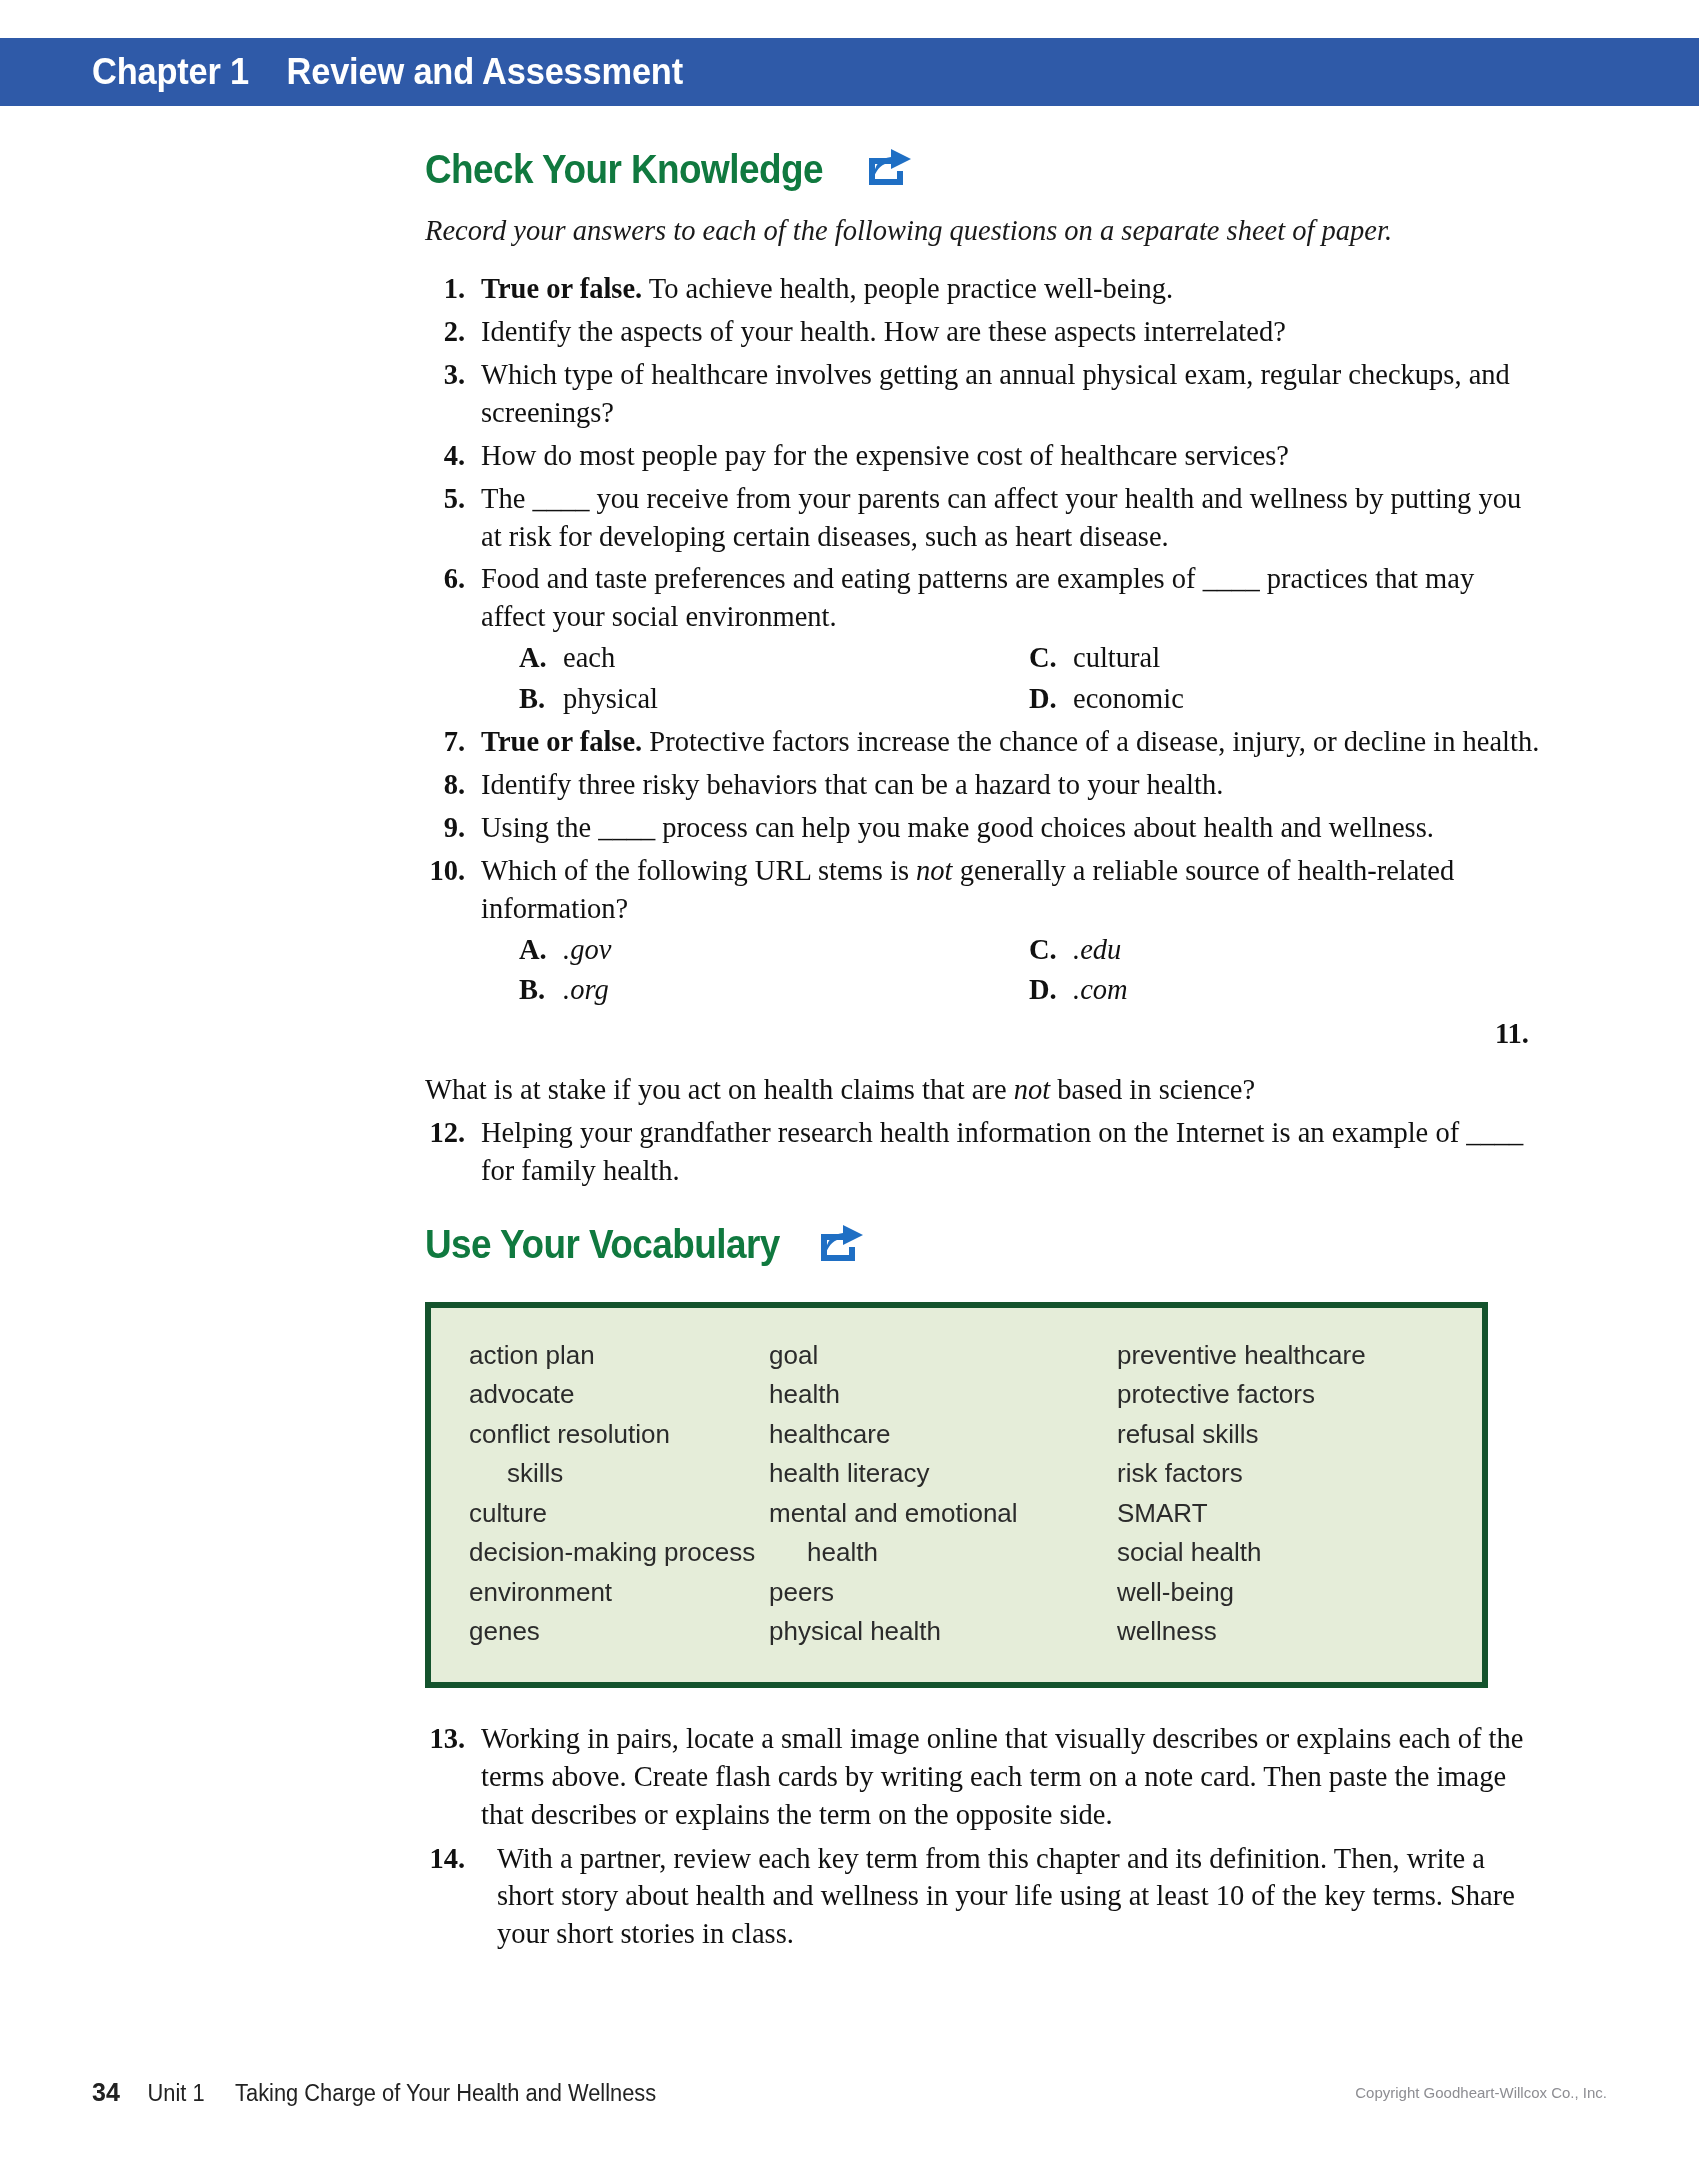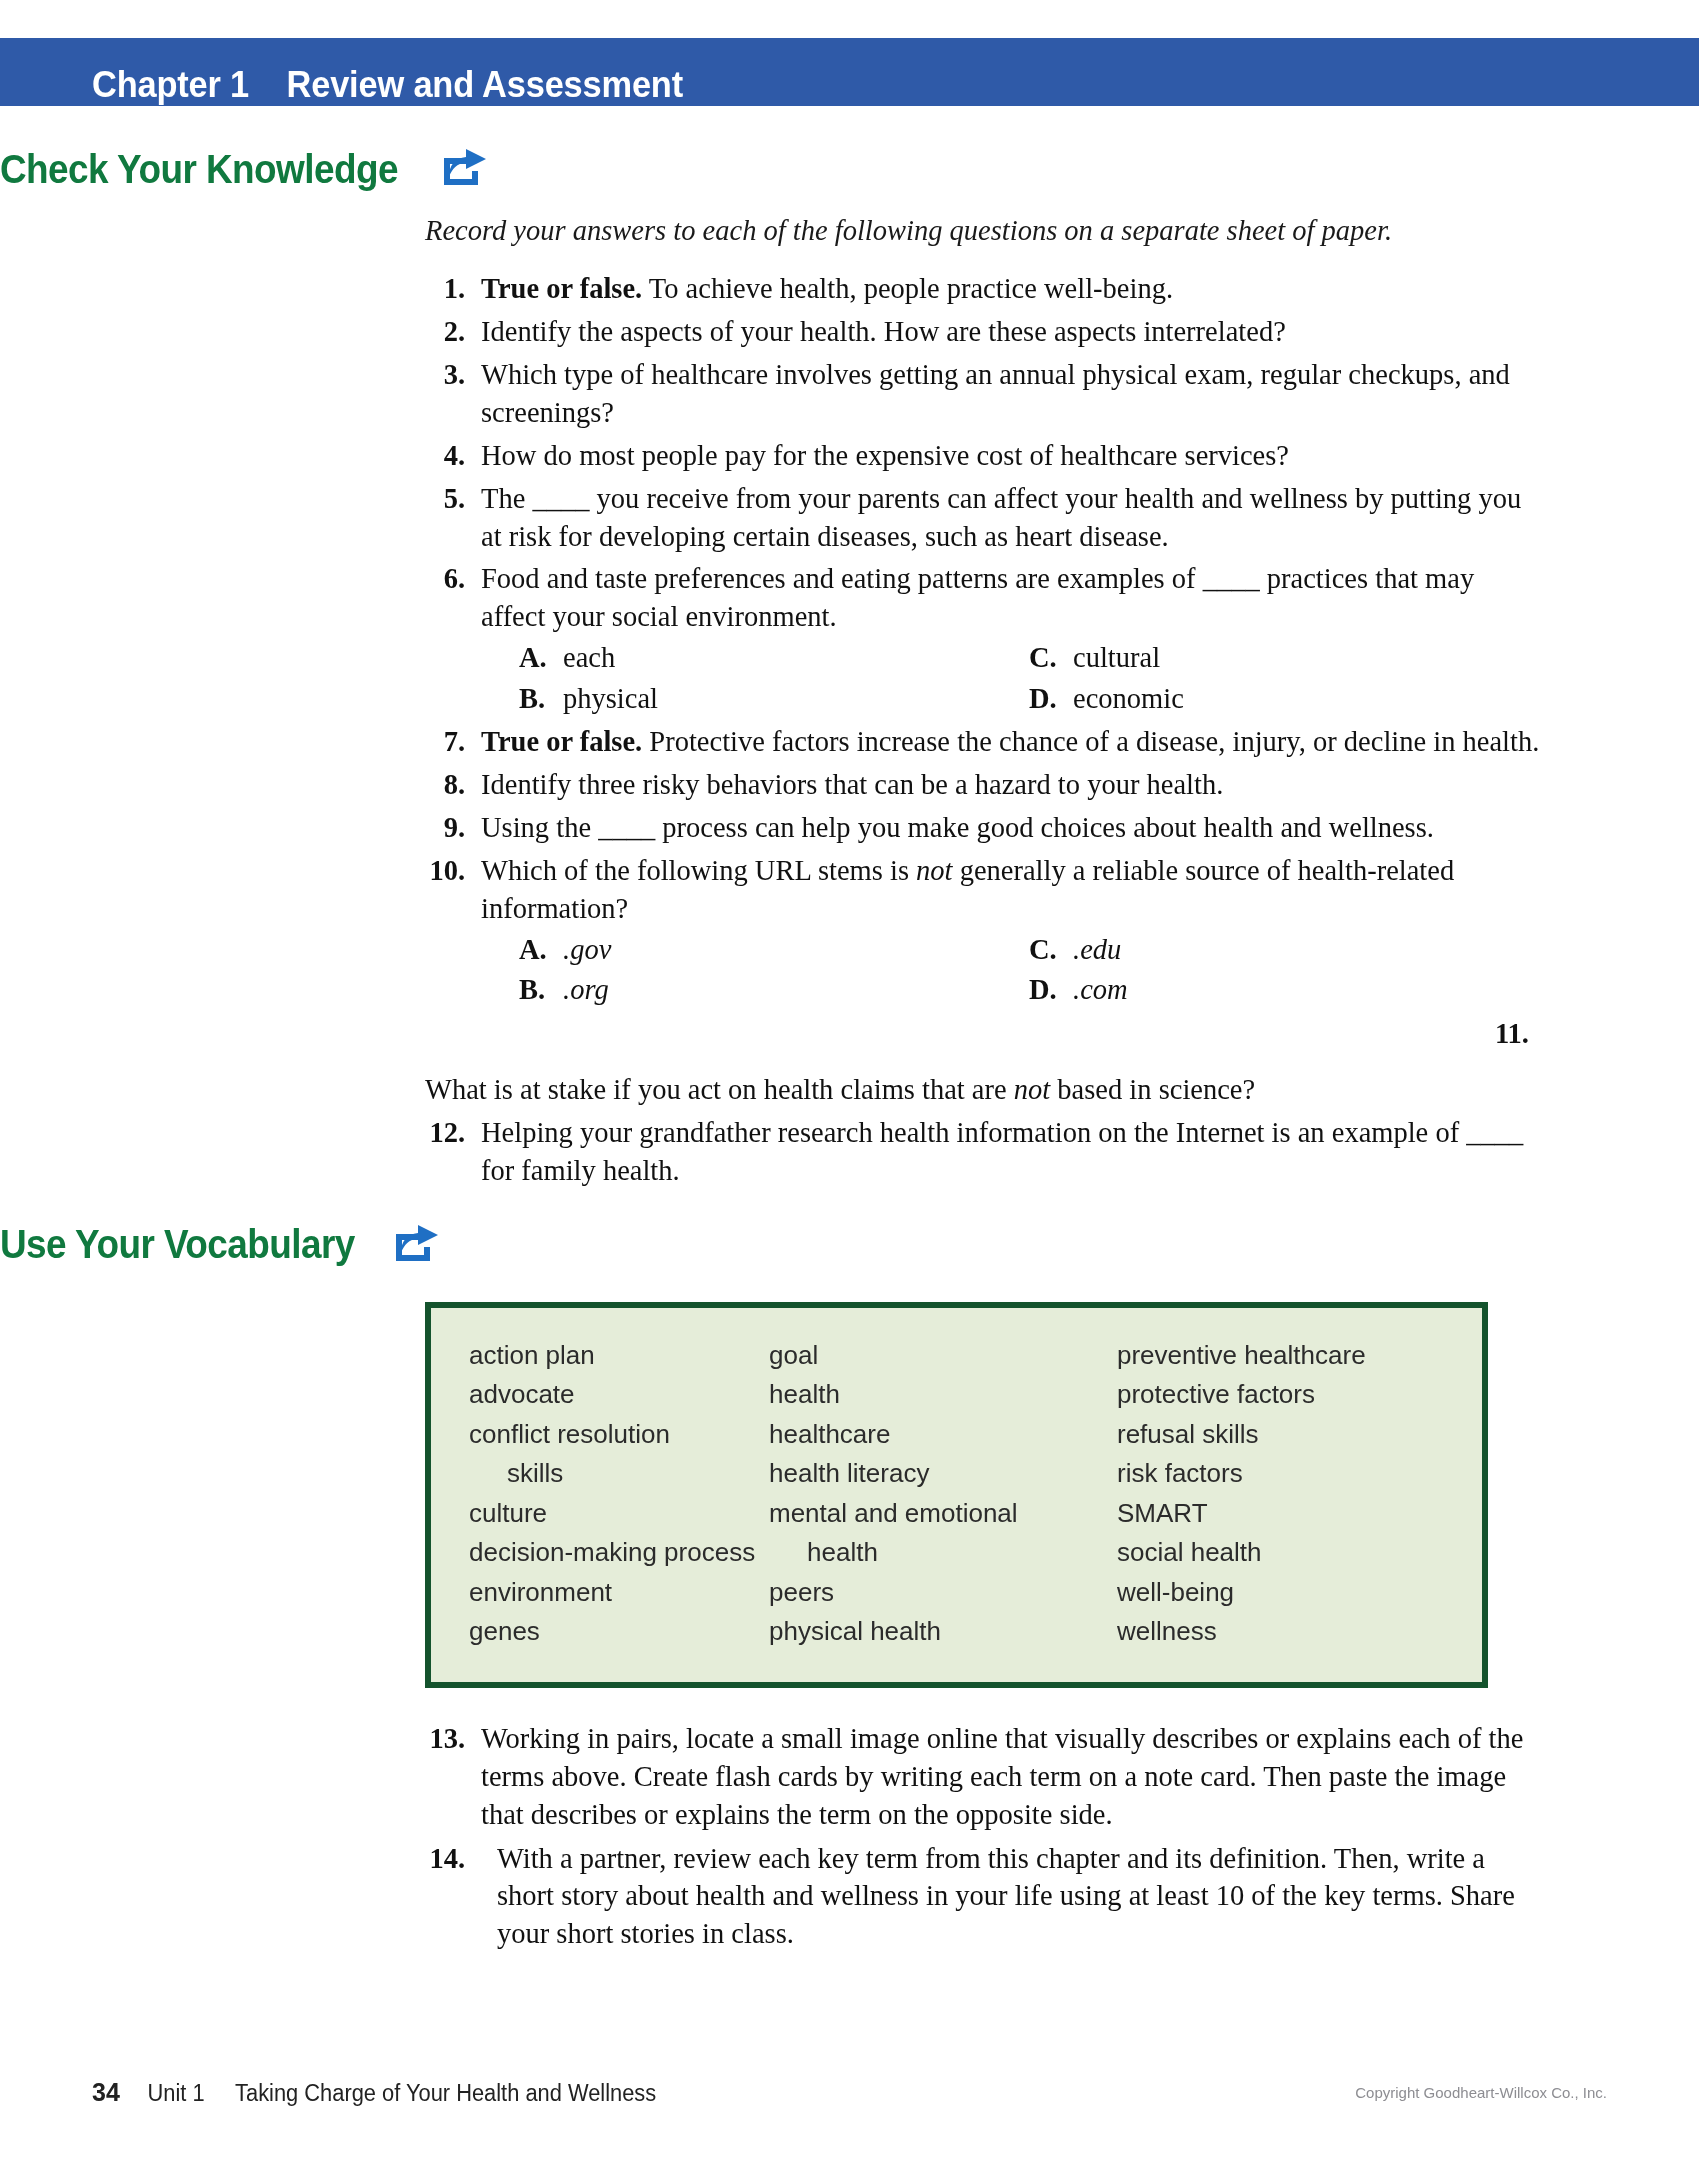--- a/index.html
+++ b/index.html
@@ -14,21 +14,21 @@
   }
 
   
   .chapter-banner {
     position: absolute;
     top: 38px; left: 0;
     width: 1699px;
     height: 68px;
     background: #2f5aa8;
     display: flex;
-    align-items: flex-end;
+    align-items: center;
   }
   .chapter-banner .banner-text {
     font-family: "Liberation Sans", "DejaVu Sans", sans-serif;
     font-weight: bold;
     font-size: 37px;
     color: #ffffff;
     letter-spacing: -0.2px;
     margin-left: 92px;
     white-space: pre;
     transform: scaleX(0.93);
@@ -40,20 +40,21 @@
     position: absolute;
     top: 140px;
     left: 0;
     width: 1699px;
   }
 
   
   .section-head {
     display: flex;
     align-items: center;
+    margin-left: 425px;
     gap: 0;
     height: 58px;
   }
   .section-head .head-text {
     font-family: "Liberation Sans", "DejaVu Sans", sans-serif;
     font-weight: bold;
     font-size: 41px;
     color: #10793f;
     letter-spacing: -0.6px;
     transform: scaleX(0.90);

